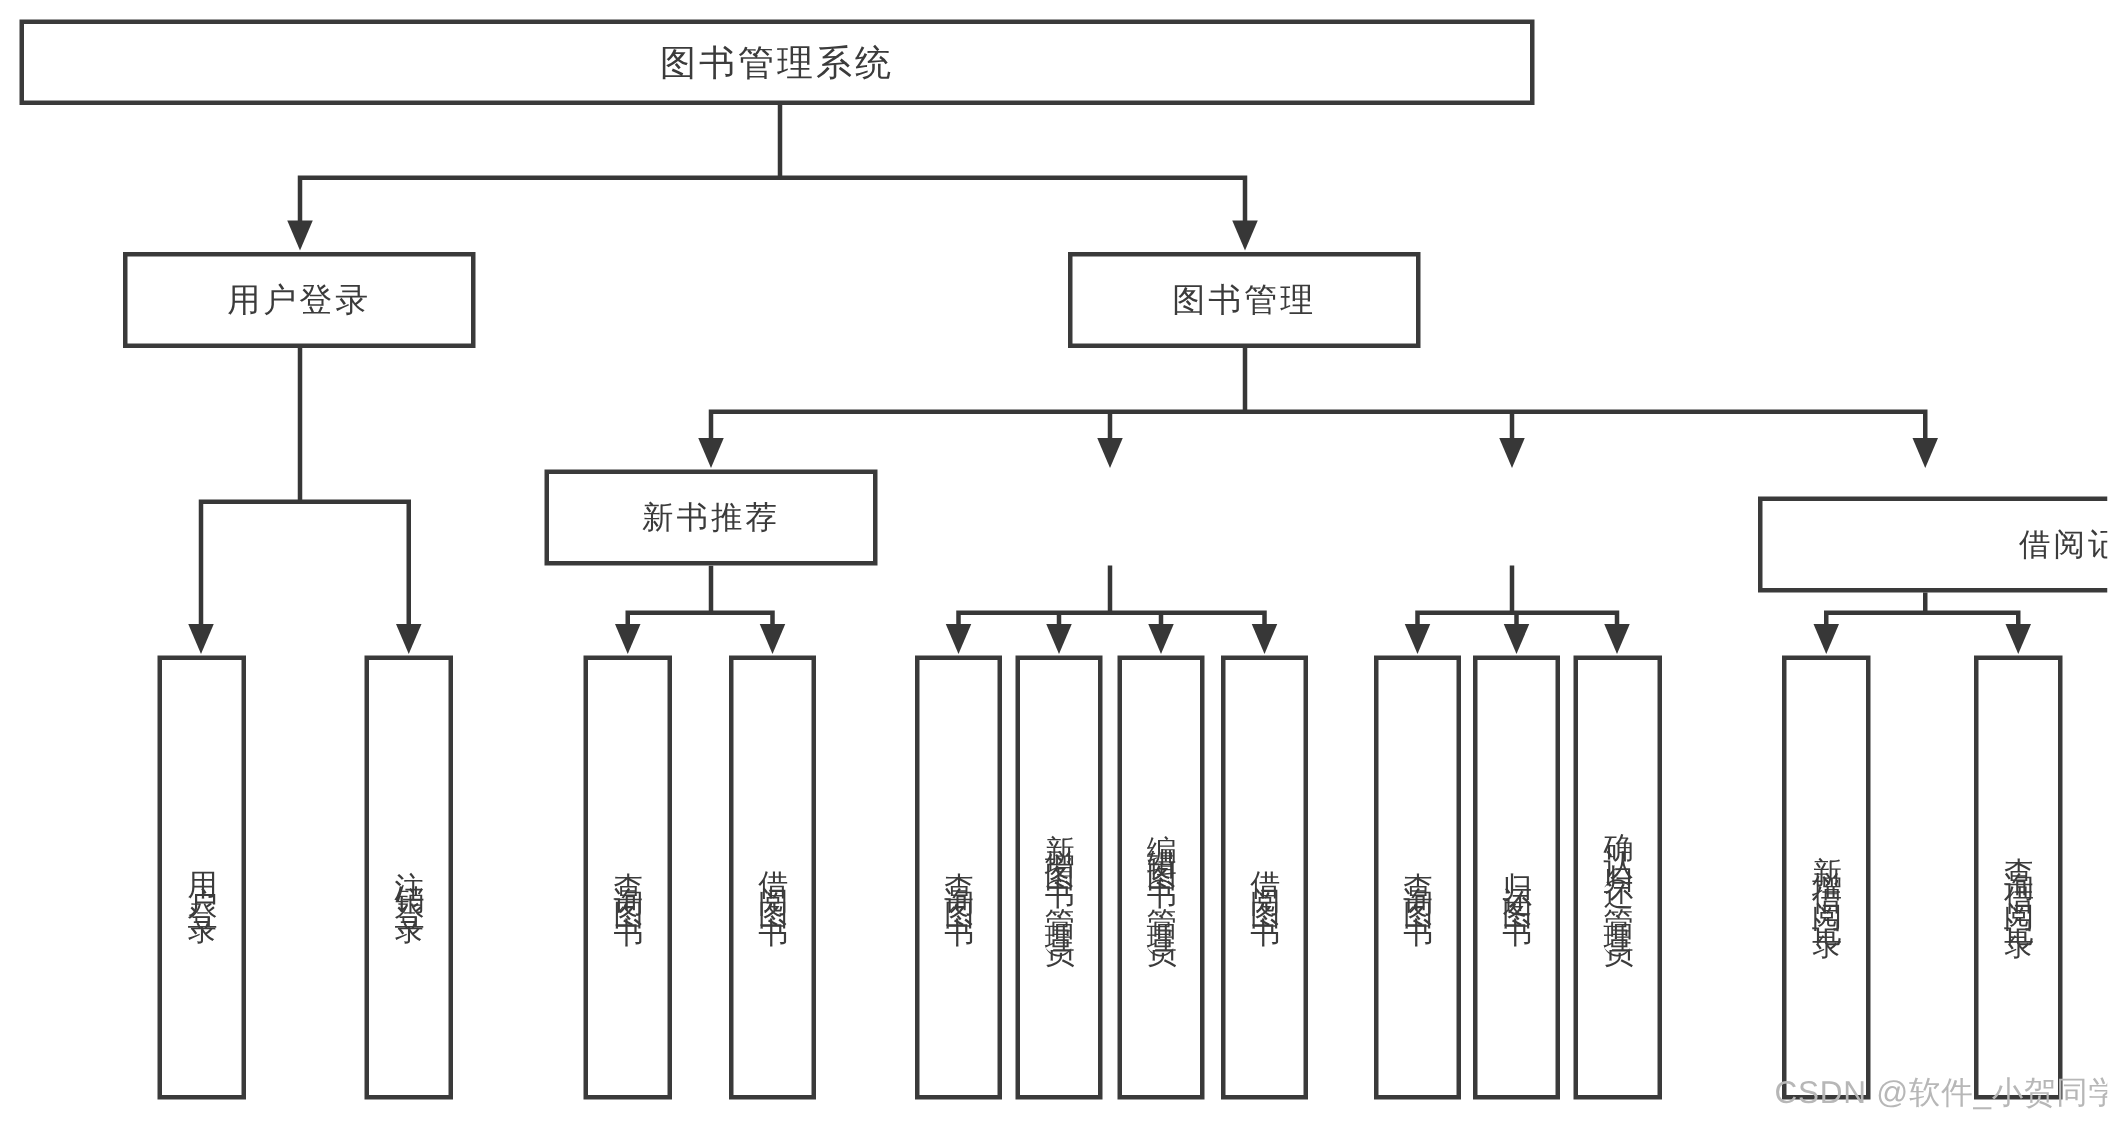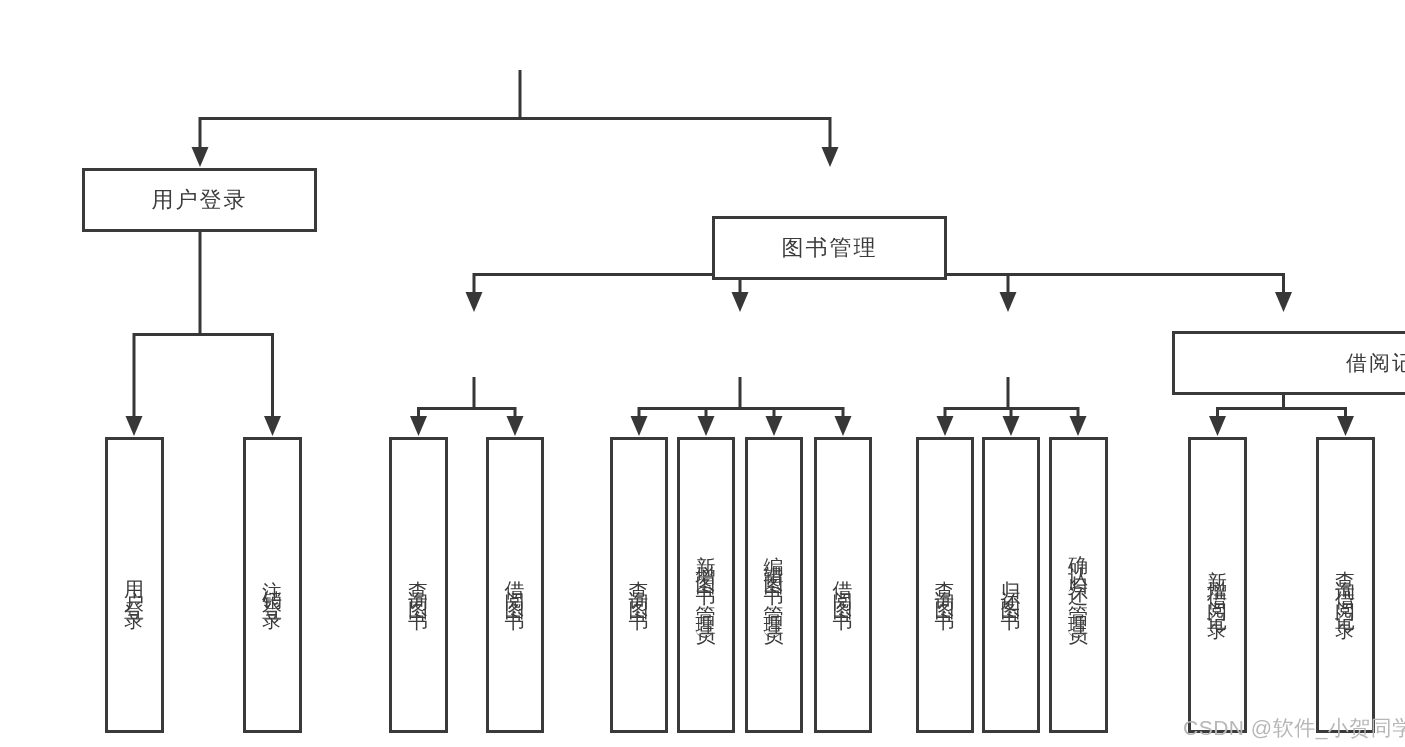--- a/index.html
+++ b/index.html
@@ -83,28 +83,34 @@
       <polygon points="765.5,416 782.5,416 774,436"></polygon>
       <polygon points="834.5,416 851.5,416 843,436"></polygon>
       <polygon points="936.5,416 953.5,416 945,436"></polygon>
       <polygon points="1002.5,416 1019.5,416 1011,436"></polygon>
       <polygon points="1069.5,416 1086.5,416 1078,436"></polygon>
       <polygon points="1209,416 1226,416 1217.5,436"></polygon>
       <polygon points="1337,416 1354,416 1345.5,436"></polygon>
     </g>
   </svg>
 
+  <div class="node root" style="left:13px; top:13px; width:1010px; height:57px;">
+    <span class="hlabel">图书管理系统</span>
+  </div>
 
   <div class="node l2" style="left:82px; top:168px; width:235px; height:64px;">
     <span class="hlabel">用户登录</span>
   </div>
-  <div class="node l2" style="left:712px; top:168px; width:235px; height:64px;margin-top:48px;">
+  <div class="node l2" style="left:712px; top:168px; width:235px; height:64px;">
     <span class="hlabel">图书管理</span>
   </div>
 
+  <div class="node l3" style="left:363px; top:313px; width:222px; height:64px;">
+    <span class="hlabel">新书推荐</span>
+  </div>
   <div class="node l3" style="left:1172px; top:331px; width:269px; height:64px;justify-content:flex-end;">
     <span class="hlabel">借阅记录</span>
   </div>
 
   <div class="node leaf" style="left:105px; top:437px; width:59px; height:296px;">
     <span class="vlabel">用户登录</span>
   </div>
   <div class="node leaf" style="left:243px; top:437px; width:59px; height:296px;">
     <span class="vlabel">注销登录</span>
   </div>

